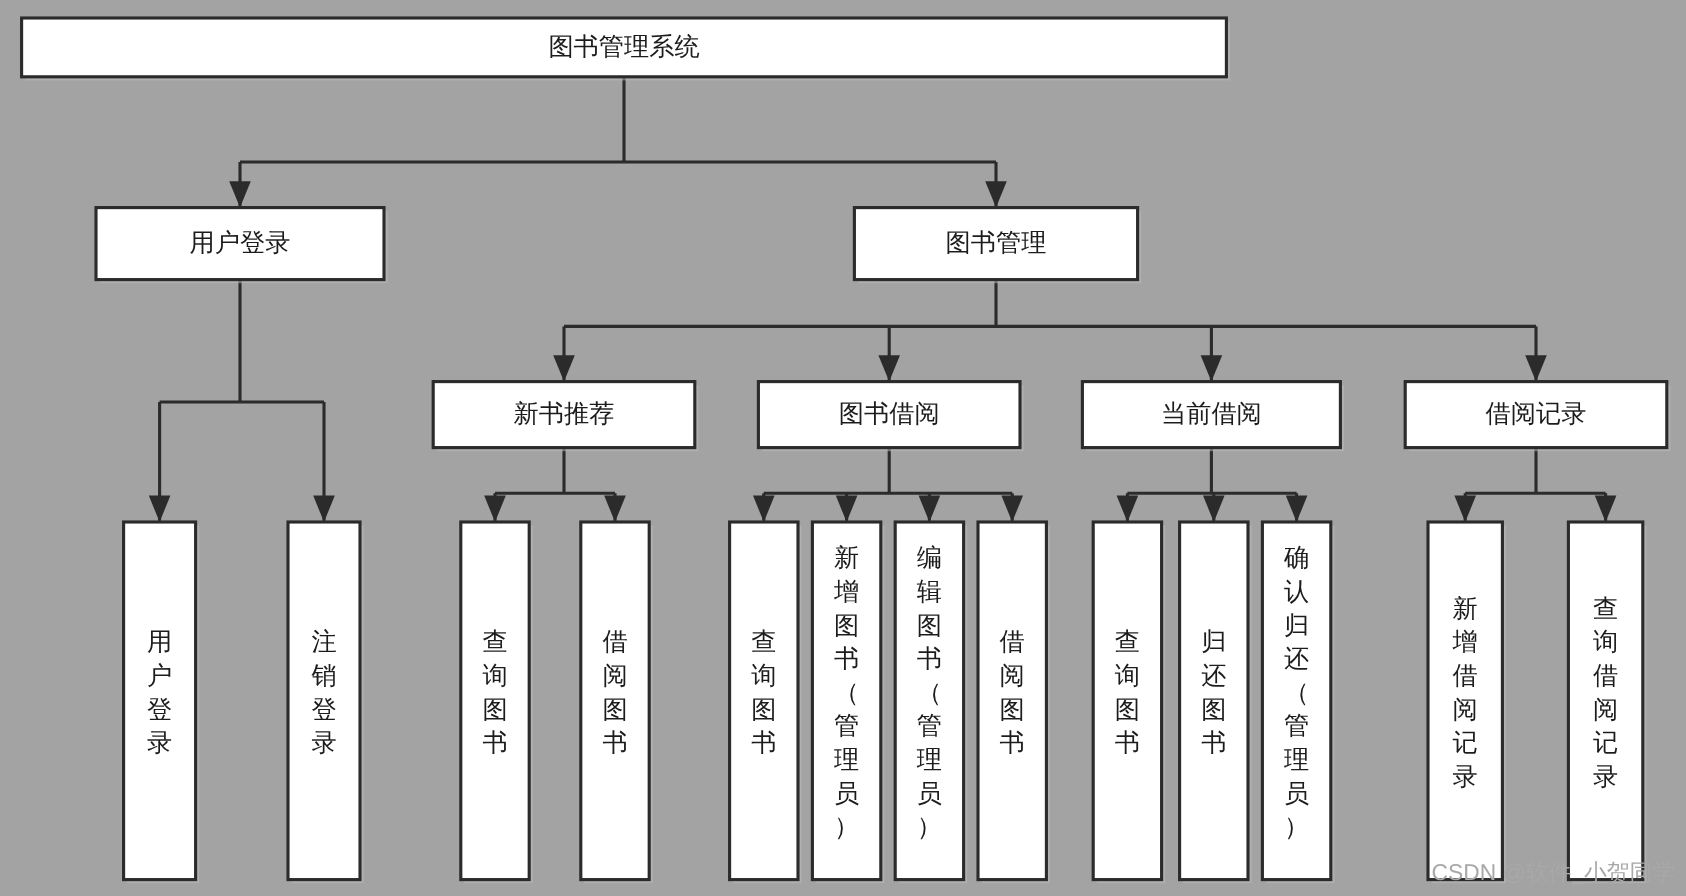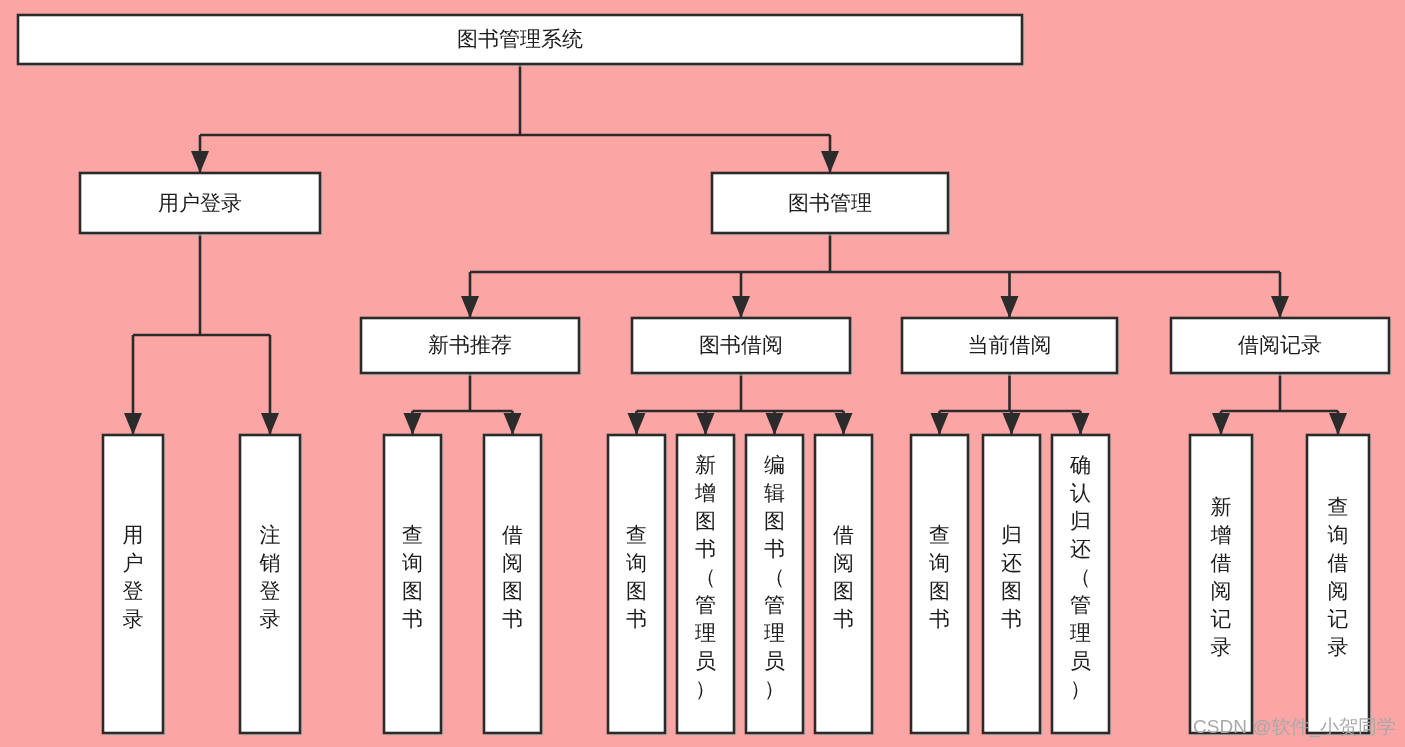--- a/index.html
+++ b/index.html
@@ -10,21 +10,21 @@
   body {
     width: 1405px;
     height: 747px;
     overflow: hidden;
     font-family: "Liberation Sans", "DejaVu Sans", sans-serif;
   }
   #diagram-root {
     position: relative;
     width: 1405px;
     height: 747px;
-    background: #fca5a5;
+    background: #a3a3a3;
   }
   svg#chart-svg {
     position: absolute;
     left: 0;
     top: 0;
     width: 1405px;
     height: 747px;
   }
   .node-box {
     fill: #ffffff;

